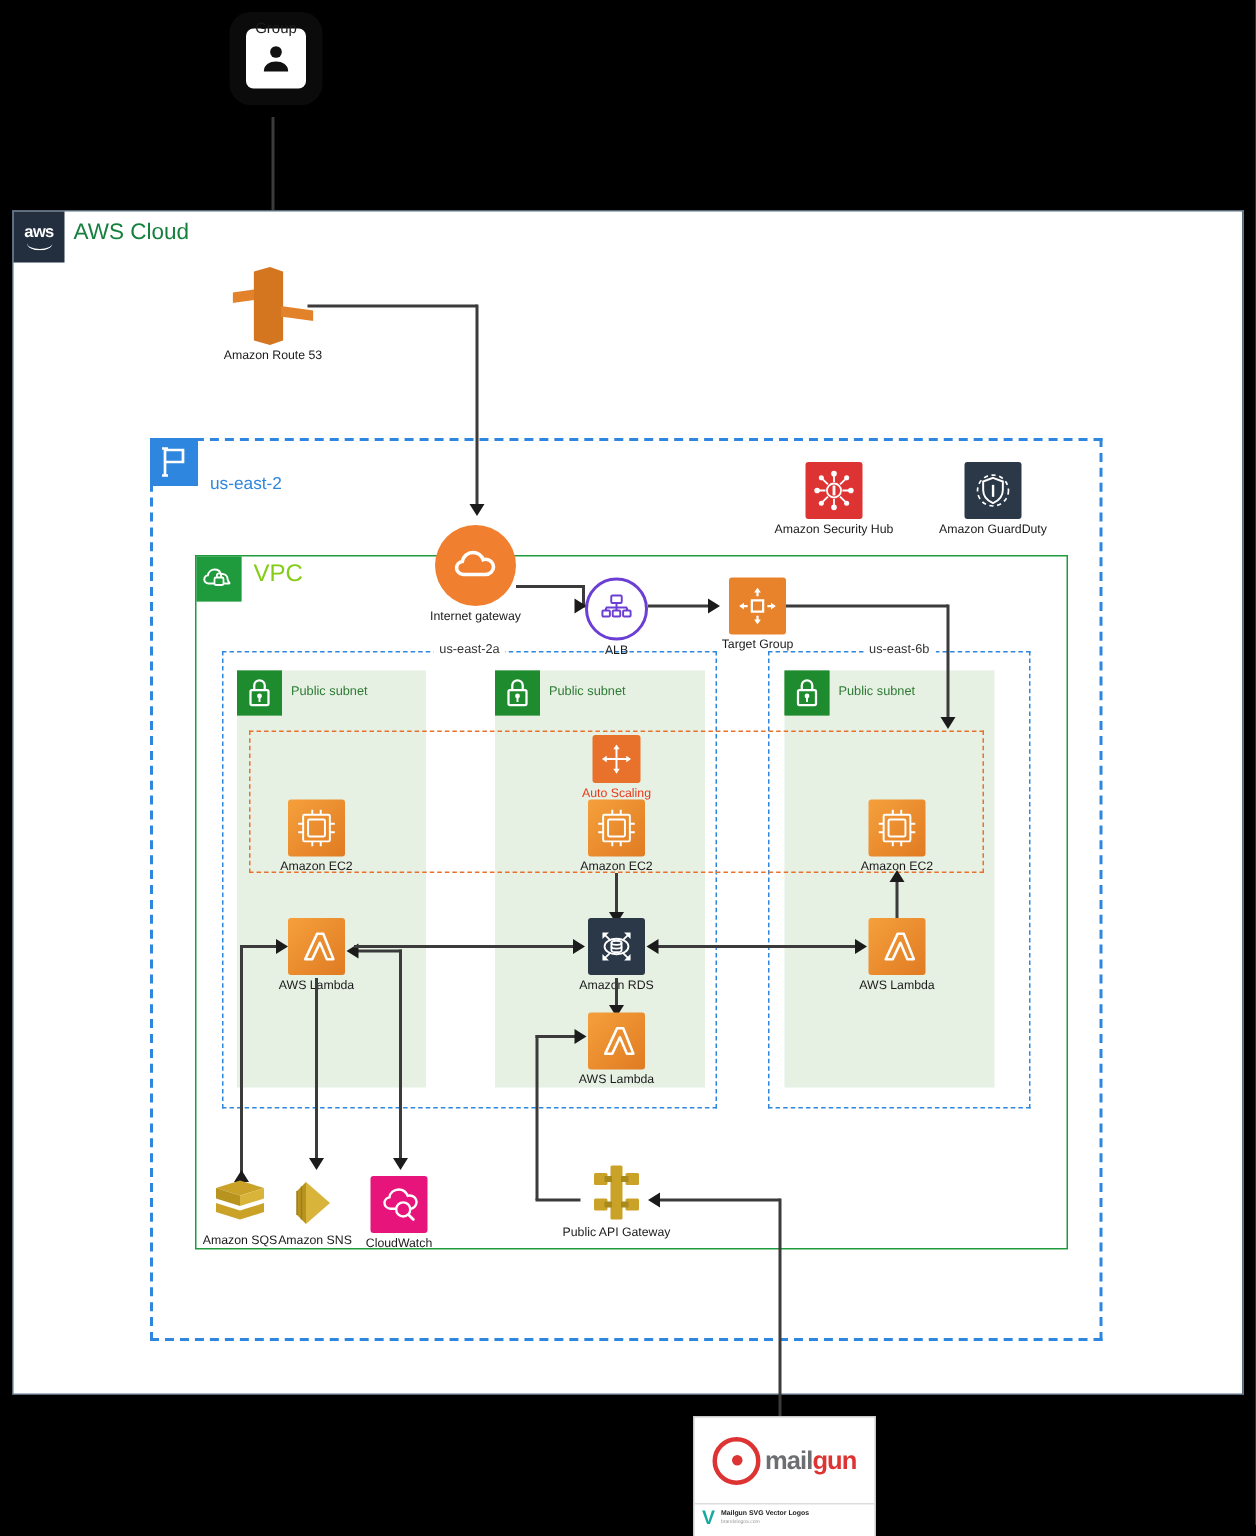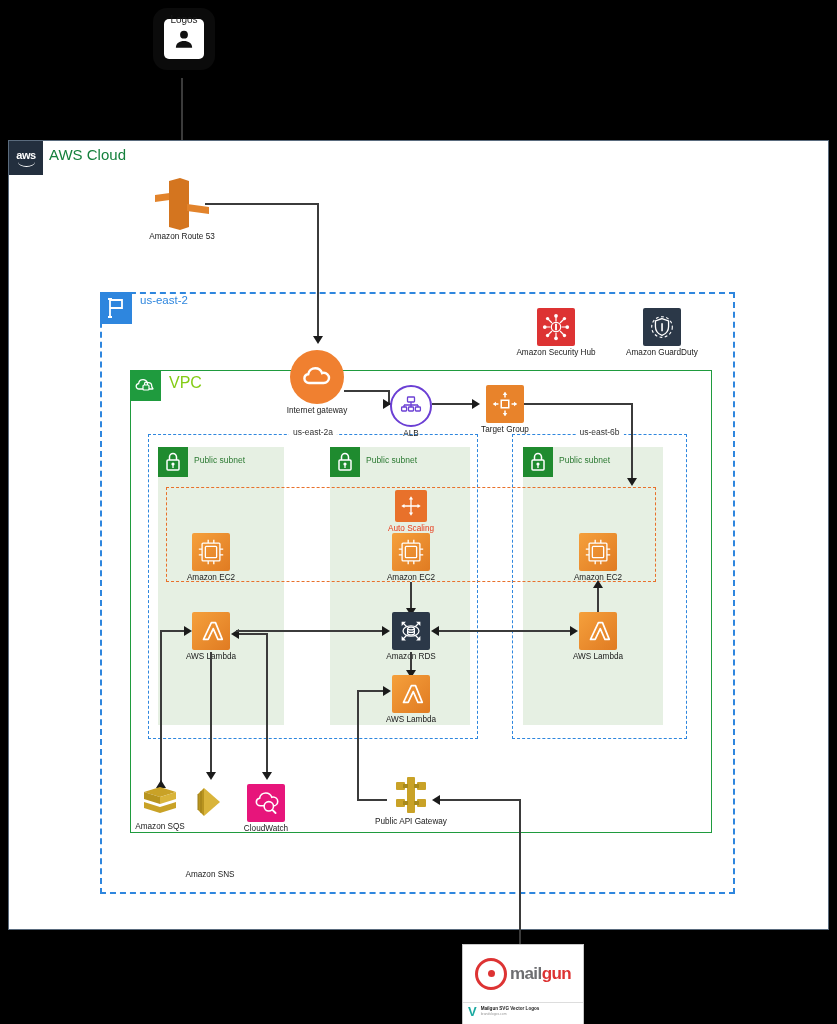--- a/index.html
+++ b/index.html
@@ -10,21 +10,21 @@
 
   
   #aws-cloud{position:absolute;left:8px;top:140px;width:821px;height:790px;background:#ffffff;border:1px solid #5a6b7d;box-sizing:border-box;}
   #aws-badge{position:absolute;left:0px;top:0px;width:34px;height:34px;background:#232F3E;display:flex;align-items:center;justify-content:center;flex-direction:column;}
   #aws-badge .awsw{color:#fff;font-size:11px;font-weight:bold;letter-spacing:-0.4px;line-height:10px;}
   #aws-badge .swoosh{width:17px;height:5px;border-bottom:1.6px solid #fff;border-radius:0 0 60% 60%/0 0 100% 100%;margin-top:1px;}
   #aws-cloud-label{position:absolute;left:40px;top:5px;font-size:15px;color:#15803d;}
 
   #region-box{position:absolute;left:100px;top:292px;width:635px;height:602px;border:2px dashed #2e86de;box-sizing:border-box;}
   #region-icon{position:absolute;left:-2px;top:-2px;width:32px;height:32px;background:#2e86de;}
-  #region-label{position:absolute;left:38px;top:0;font-size:11.5px;color:#2e86de;}
+  #region-label{position:absolute;left:38px;top:23px;font-size:11.5px;color:#2e86de;}
 
   #vpc-box{position:absolute;left:130px;top:370px;width:582px;height:463px;border:1.5px solid #1f9b3e;box-sizing:border-box;background:transparent;}
   #vpc-icon{position:absolute;left:0px;top:0px;width:30px;height:30px;background:#1f9b3e;}
   #vpc-label{position:absolute;left:38px;top:3px;font-size:16px;color:#84cc16;text-align:center;}
 
   
   .az{position:absolute;border:1.6px dashed #2e86de;box-sizing:border-box;}
   .az-label{position:absolute;top:-8px;left:50%;transform:translateX(-50%);background:#fff;padding:0 4px;font-size:8.5px;color:#333;white-space:nowrap;}
   #az-a{left:148px;top:434px;width:330px;height:305px;}
   #az-b{left:512px;top:434px;width:175px;height:305px;}
@@ -97,21 +97,21 @@
 
   <div id="user-node">
     <div id="user-hex">
       <div id="user-card">
         <svg width="26" height="26" viewBox="0 0 24 24">
             <circle cx="12" cy="8" r="3.6" fill="#111"></circle>
             <path d="M4.5 20c0-4.2 3.4-6.2 7.5-6.2s7.5 2 7.5 6.2z" fill="#111"></path>
           </svg>
       </div>
     </div>
-    <div id="user-label">Logos</div>
+    <div id="user-label">Group</div>
   </div>
 
   <div class="line lv abs" style="left:181px;top:78px;height:70px;"></div>
   <div class="arrow ar-down abs" style="left:177px;top:146px;"></div>
 
   <div id="aws-cloud">
     <div id="aws-badge">
       <span class="awsw">aws</span>
       <span class="swoosh"></span>
     </div>
@@ -436,21 +436,21 @@
             <path d="M4 8v7l16 5V13z" fill="#B8941F"></path>
             <path d="M36 8v7l-16 5V13z" fill="#D9B43A"></path>
             <path d="M4 18l16 5 16-5v6l-16 5-16-5z" fill="#C9A227"></path>
           </g>
           <rect x="11" y="11" width="18" height="9" fill="#fff" opacity="0"></rect>
         </svg>
     </div>
     <div class="cap">Amazon SQS</div>
   </div>
 
-  <div class="node" style="left:190px;top:784px;width:40px;gap:48px;">
+  <div class="node" style="left:190px;top:784px;width:40px;">
     <div class="ico" style="width:40px;height:36px;">
       <svg width="40" height="36" viewBox="0 0 40 36">
           <path d="M14 4l16 14L14 32z" fill="#D9B43A"></path>
           <path d="M14 4L8 10v16l6 6z" fill="#B8941F"></path>
           <path d="M8 10v16" stroke="#9c7d18" stroke-width="1"></path>
           <path d="M11 7v22" stroke="#9c7d18" stroke-width="1"></path>
         </svg>
     </div>
     <div class="cap">Amazon SNS</div>
   </div>

